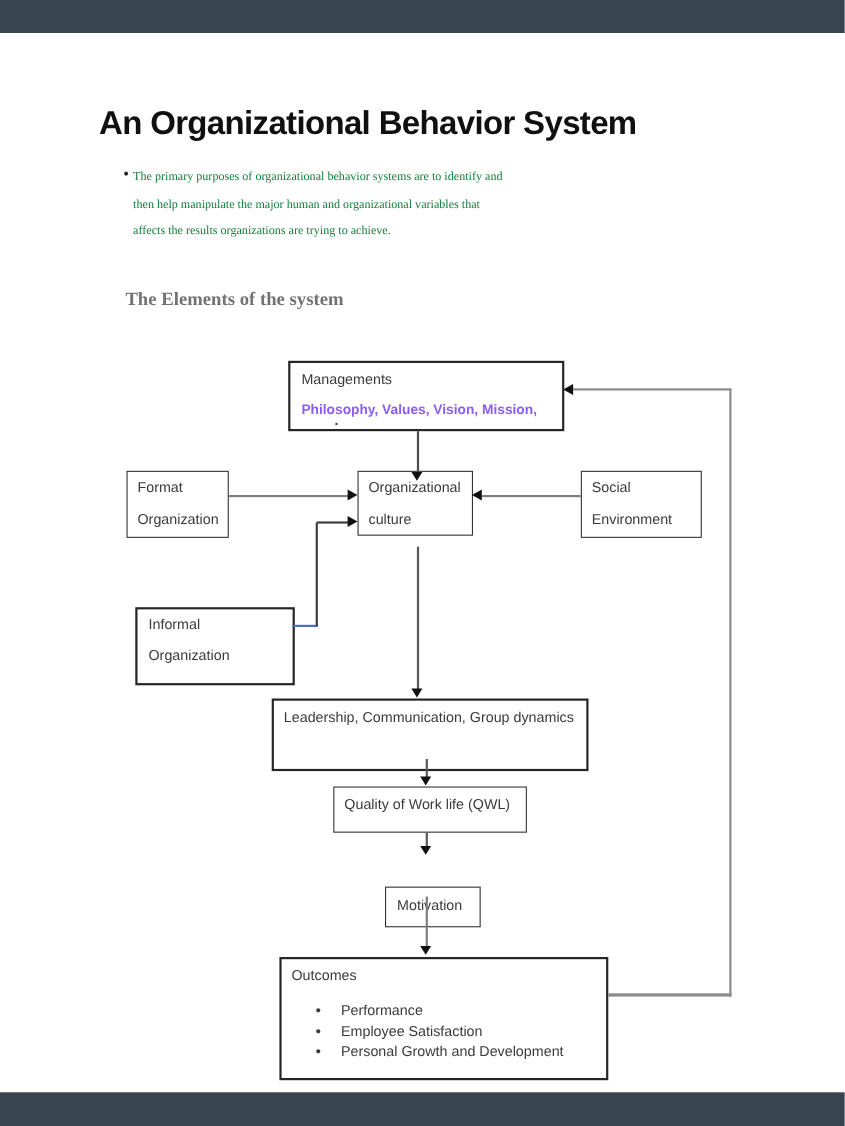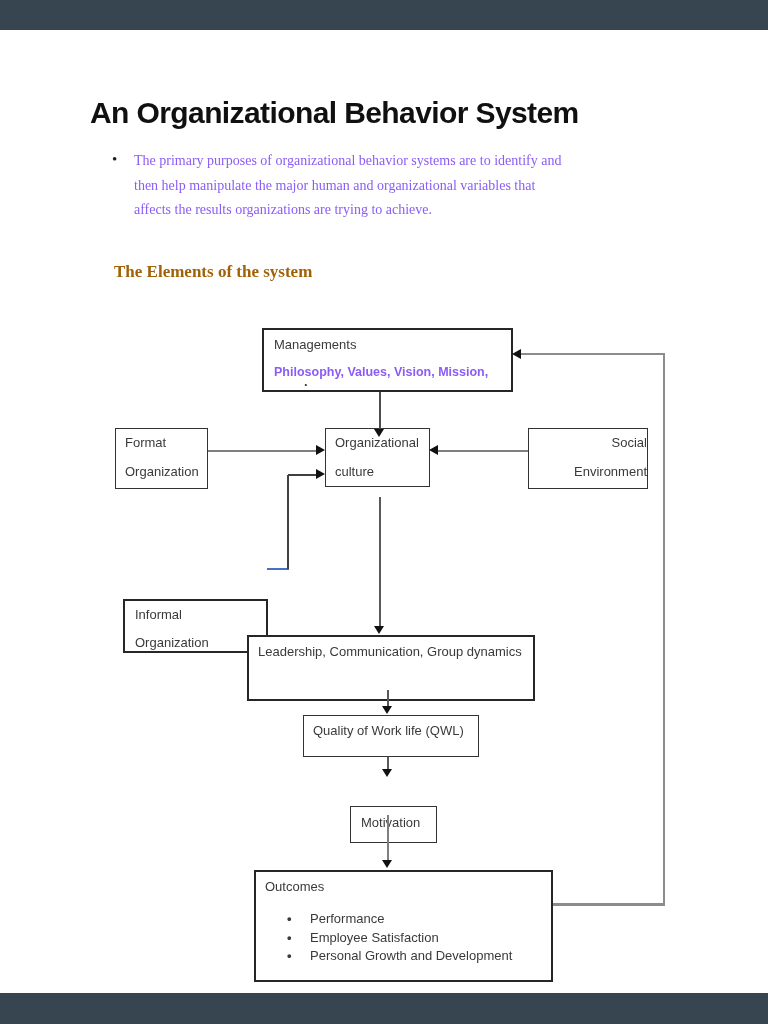--- a/index.html
+++ b/index.html
@@ -7,40 +7,40 @@
           font-family:"Liberation Sans",sans-serif;}
   .chrome-bar{position:absolute;left:0;width:768px;background:#36454f;}
   .bar-top{top:0;height:30px;}
   .bar-bottom{top:993px;height:31px;}
 
   .doc-title{position:absolute;left:90px;top:96px;font-size:30px;font-weight:bold;
              color:#101010;letter-spacing:-0.6px;white-space:nowrap;}
 
   .intro-bullet-dot{position:absolute;left:112px;top:151px;font-family:"Liberation Serif",serif;
              font-size:15px;color:#1c1c1c;}
-  .intro{position:absolute;left:134px;top:149px;font-family:"Liberation Serif",serif;
-         font-size:14px;line-height:24.5px;color:#8b5cf6;}
+  .intro{position:absolute;left:121px;top:149px;font-family:"Liberation Serif",serif;
+         font-size:11px;line-height:24.5px;color:#15803d;}
   .intro div{white-space:nowrap;}
 
   .section-heading{position:absolute;left:114px;top:262px;font-family:"Liberation Serif",serif;
-         font-size:17px;font-weight:bold;color:#a16207;white-space:nowrap;}
+         font-size:17px;font-weight:bold;color:#737373;white-space:nowrap;}
 
   .dbox{position:absolute;background:#fff;border:1.5px solid #333;box-sizing:border-box;
         font-size:13px;color:#3a3a3a;}
   .dbox .bl{white-space:nowrap;line-height:14px;}
   .thick{border-width:2px;border-color:#262626;}
 
   .box-managements{left:262px;top:328px;width:251px;height:64px;padding:8px 0 0 10px;}
   .box-managements .sub{font-weight:bold;margin-top:13px;font-size:12.5px;color:#8b5cf6;}
   .box-managements .dot{font-weight:bold;margin-left:30px;line-height:6px;}
 
   .box-formal{left:115px;top:428px;width:93px;height:61px;padding:7px 0 0 9px;}
   .box-culture{left:325px;top:428px;width:105px;height:59px;padding:7px 0 0 9px;}
-  .box-social{left:528px;top:428px;width:120px;height:61px;padding:7px 0 0 9px;text-align:right;}
-  .box-informal{left:123px;top:552px;width:145px;height:54px;padding:7px 0 0 10px;margin-top:47px;}
+  .box-social{left:528px;top:428px;width:110px;height:61px;padding:7px 0 0 9px;}
+  .box-informal{left:123px;top:552px;width:145px;height:71px;padding:7px 0 0 10px;}
   .gap15{margin-top:15px;}
   .gap14{margin-top:14px;}
 
   .box-leadership{left:247px;top:635px;width:288px;height:66px;padding:8px 0 0 9px;}
   .box-qwl{left:303px;top:715px;width:176px;height:42px;padding:8px 0 0 9px;}
   .box-motivation{left:350px;top:778px;width:87px;height:37px;padding:9px 0 0 10px;margin-top:28px;}
 
   .box-outcomes{left:254px;top:870px;width:299px;height:112px;padding:8px 0 0 9px;}
   .out-list{margin-top:16px;}
   .out-item{display:flex;line-height:18.5px;padding-left:22px;}

